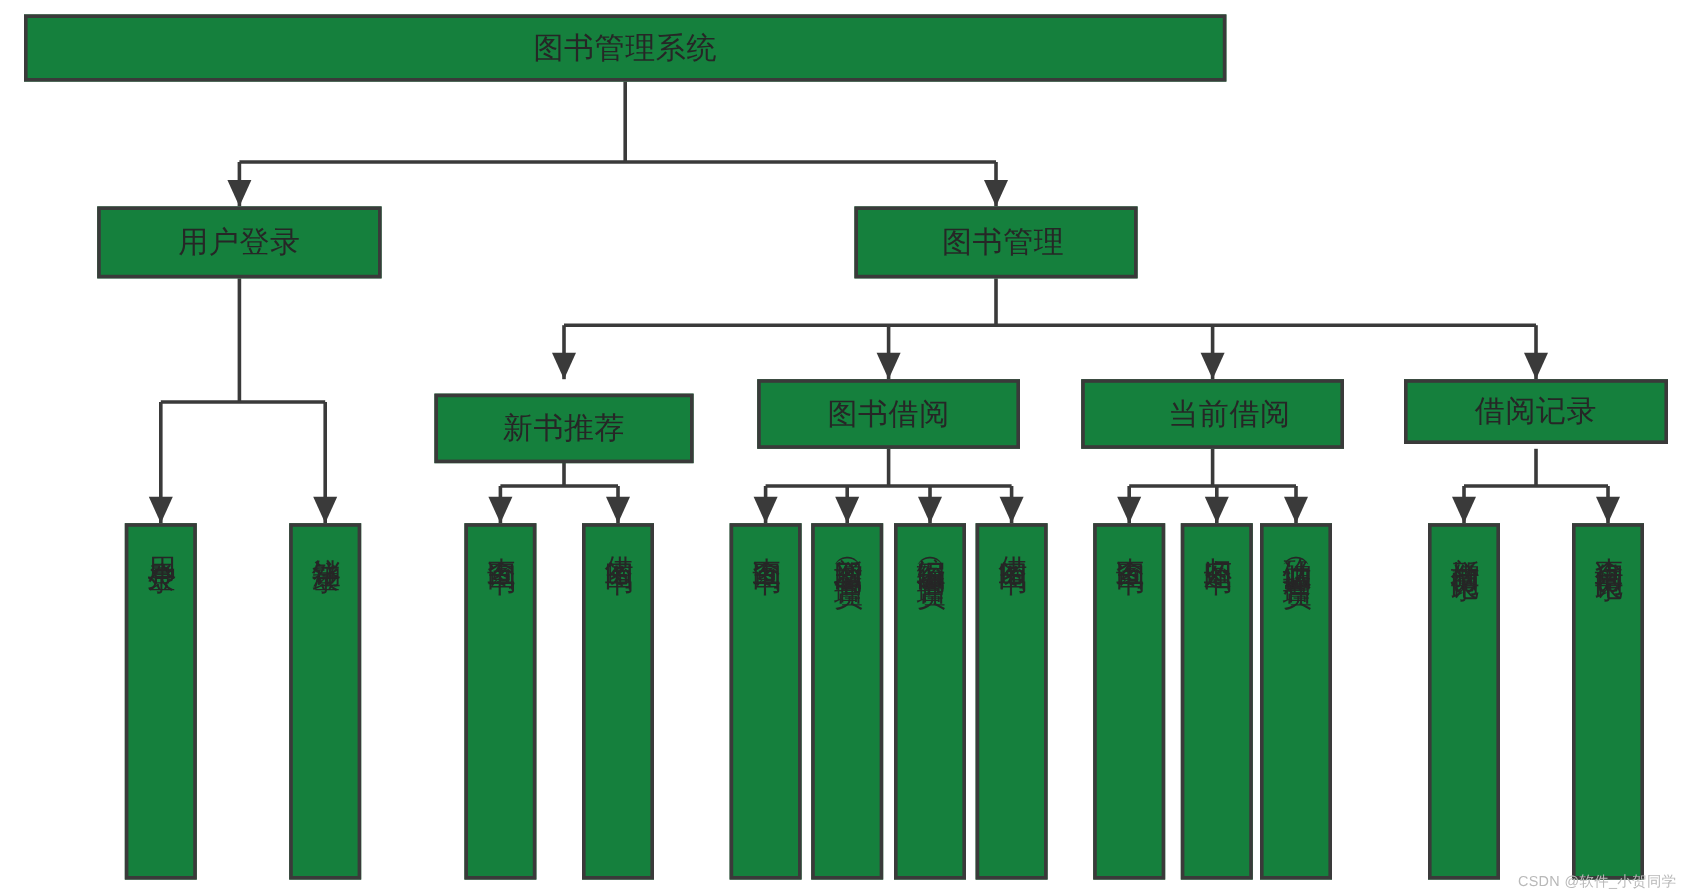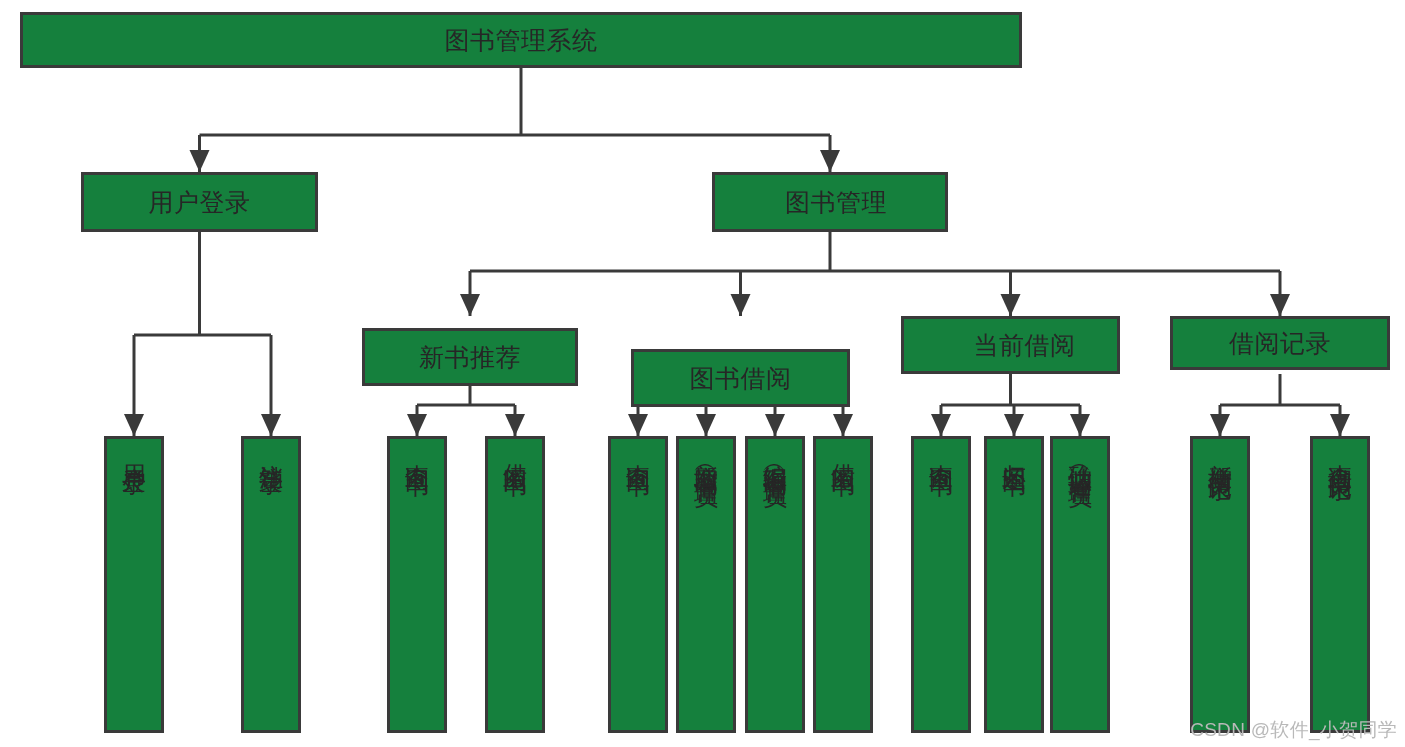--- a/index.html
+++ b/index.html
@@ -48,21 +48,21 @@
     -webkit-writing-mode: vertical-rl;
     white-space: nowrap;
     letter-spacing: 3px;
     font-size: 24px;
     line-height: 1;
   }
   .watermark {
     position: absolute;
     right: 8px;
     bottom: 4px;
-    font-size: 19px;
+    font-size: 12px;
     color: #b9b9b9;
     white-space: nowrap;
     letter-spacing: 0.3px;
   }
 </style>
 </head>
 <body>
 
 <svg id="canvas" viewBox="0 0 1405 747" xmlns="http://www.w3.org/2000/svg">
     <line x1="521" y1="68" x2="521" y2="135" stroke="#3a3a3a" stroke-width="3"></line>
@@ -125,21 +125,21 @@
     </div>
     <div class="node-box" style="left: 81px; top: 172px; width: 237px; height: 60px;">
       <span class="node-label">用户登录</span>
     </div>
     <div class="node-box" style="left: 712px; top: 172px; width: 236px; height: 60px; padding-left: 12px;">
       <span class="node-label">图书管理</span>
     </div>
     <div class="node-box" style="left: 362px; top: 316px; width: 216px; height: 58px; margin-top: 12px;">
       <span class="node-label">新书推荐</span>
     </div>
-    <div class="node-box" style="left: 631px; top: 316px; width: 219px; height: 58px; margin-top: 33px;">
+    <div class="node-box" style="left: 631px; top: 316px; width: 219px; height: 58px;">
       <span class="node-label">图书借阅</span>
     </div>
     <div class="node-box" style="left: 901px; top: 316px; width: 219px; height: 58px; padding-left: 28px;">
       <span class="node-label">当前借阅</span>
     </div>
     <div class="node-box" style="left: 1170px; top: 316px; width: 220px; height: 54px;">
       <span class="node-label">借阅记录</span>
     </div>
     <div class="node-box vertical" style="left: 104px; top: 436px; width: 60px; height: 297px;">
       <span class="node-label">用户登录</span>

